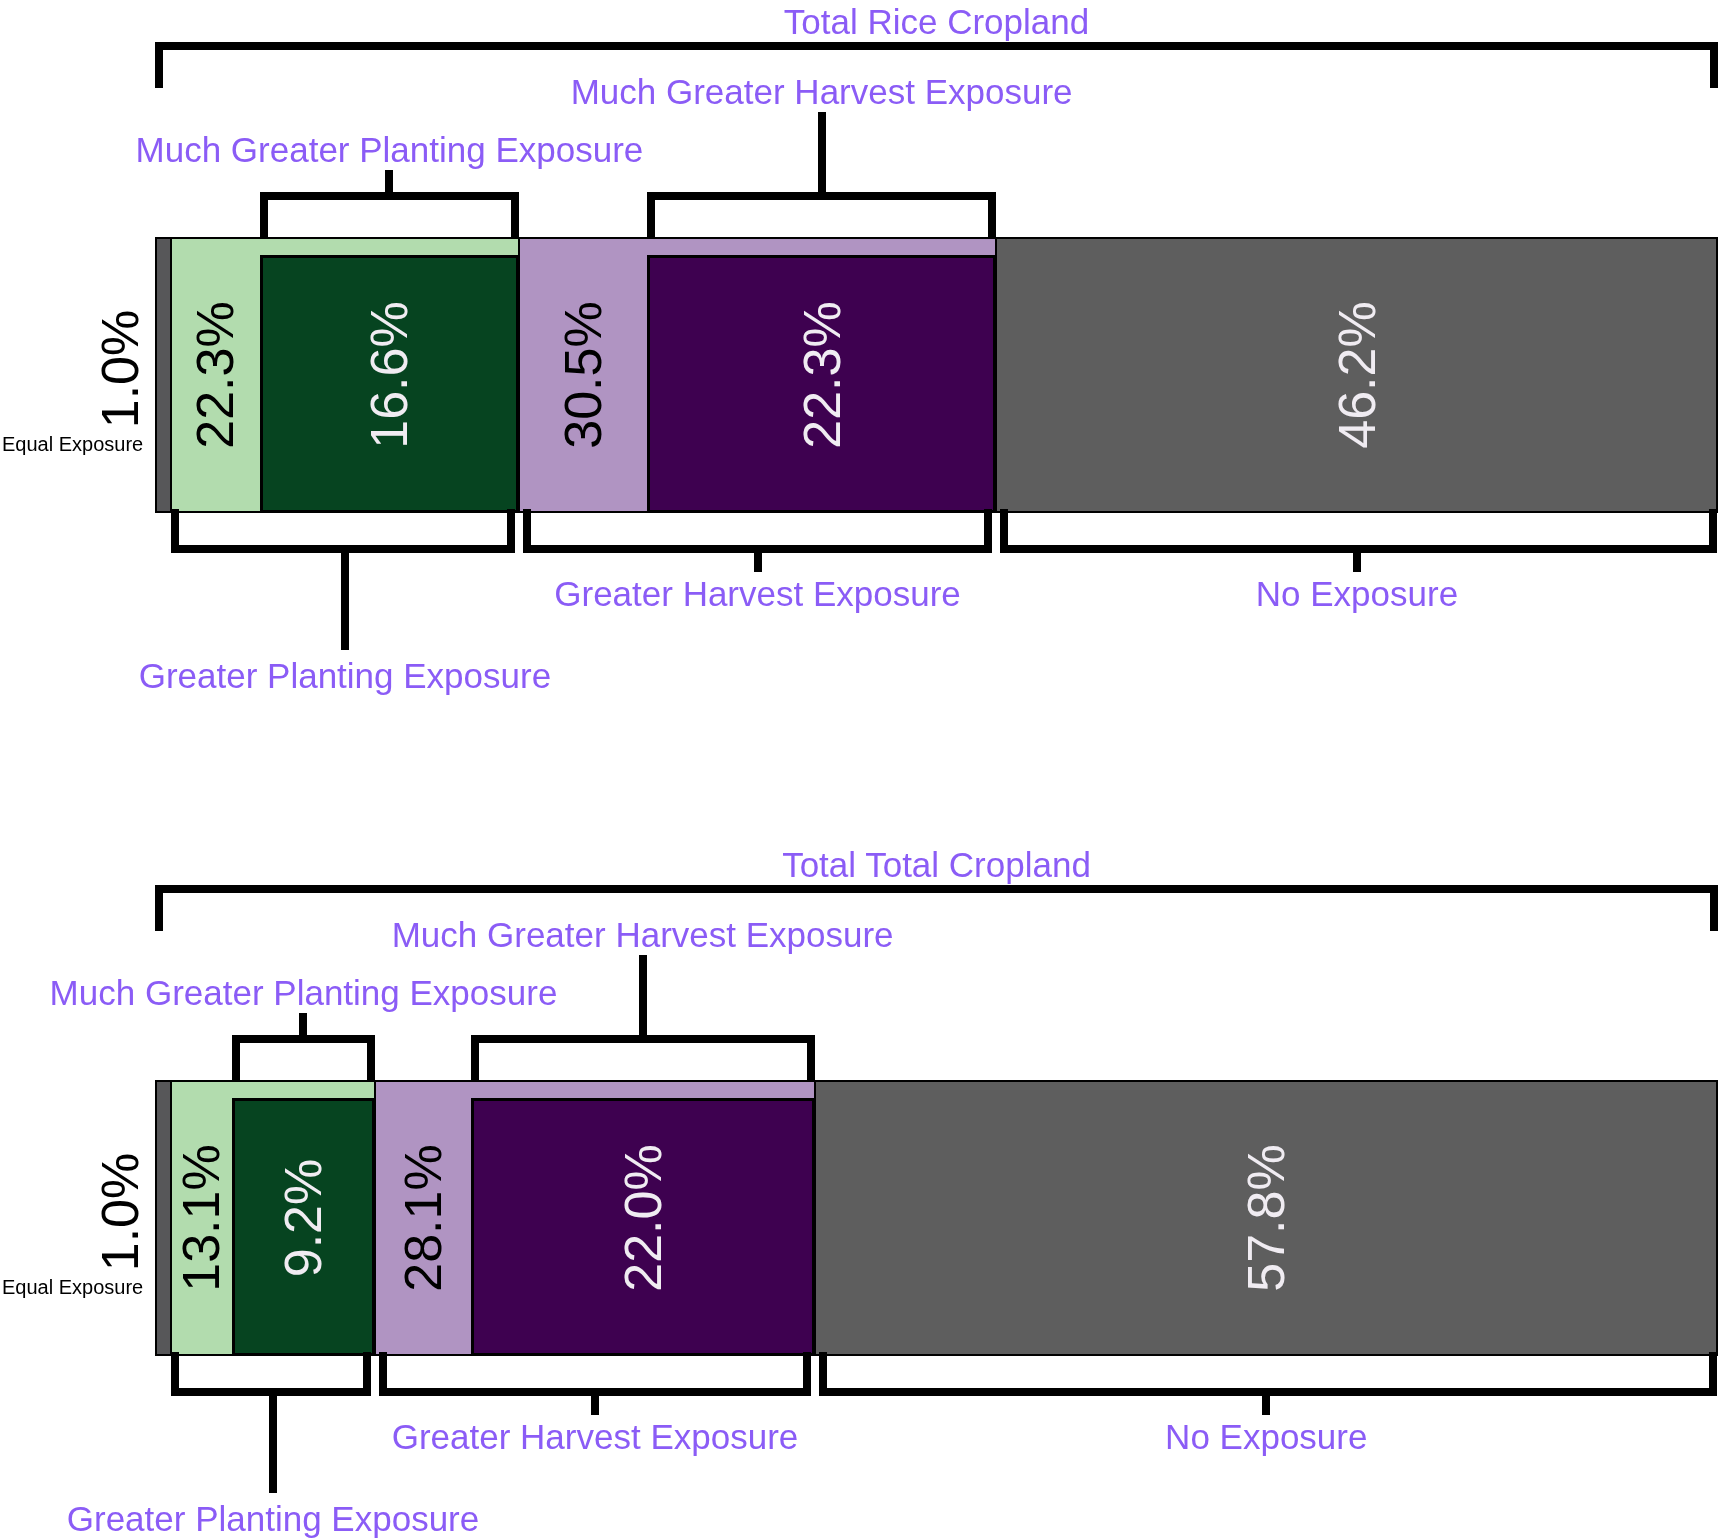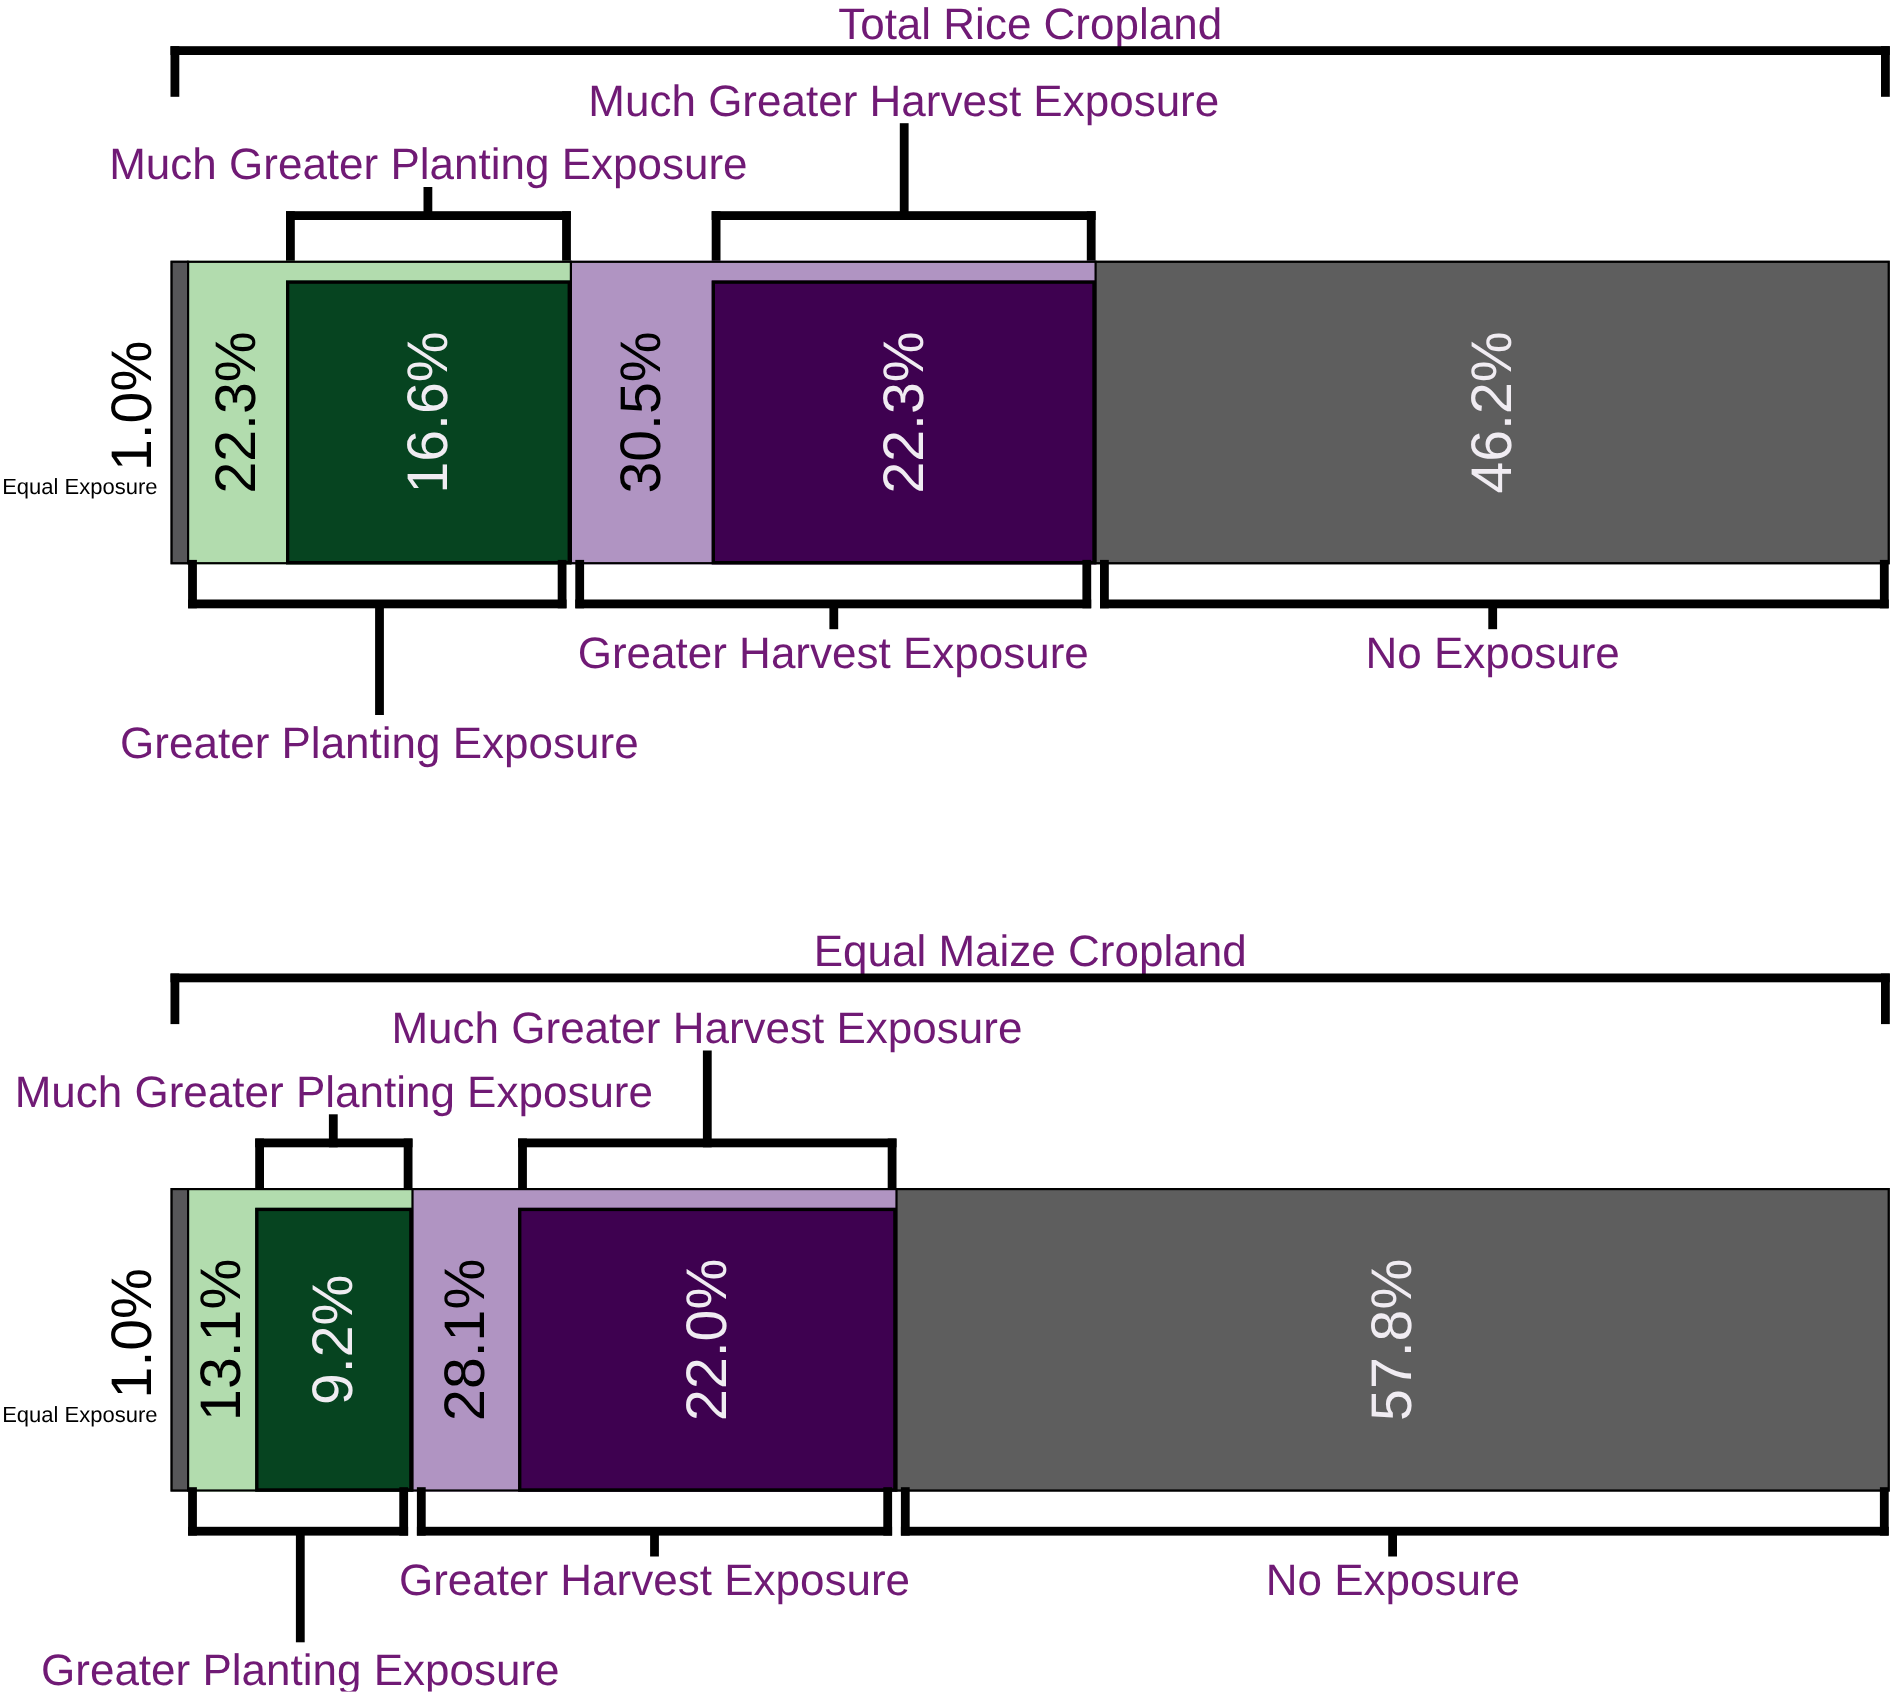--- a/index.html
+++ b/index.html
@@ -7,22 +7,22 @@
     position:relative;
     width:1723px;height:1538px;
     background:#ffffff;
     font-family:"Liberation Sans","DejaVu Sans",sans-serif;
     overflow:hidden;
   }
   .abs{position:absolute;}
   .line{position:absolute;background:#000;}
   .big-label{
     position:absolute;
-    font-size:40px;
-    color:#701a75;
+    font-size:35px;
+    color:#8b5cf6;
     white-space:nowrap;
     transform:translate(-50%,-50%);
     line-height:1.05;
     text-align:center;
   }
   .num-label{
     position:absolute;
     font-size:52px;
     white-space:nowrap;
     transform:translate(-50%,-50%) rotate(-90deg);
@@ -83,21 +83,21 @@
     <div class="abs" style="background: rgb(0, 0, 0); left: 983.894px; top: 509px; width: 8px; height: 44px;"></div>
     <div class="abs" style="background: rgb(0, 0, 0); left: 999.894px; top: 545px; width: 717.106px; height: 8px;"></div>
     <div class="abs" style="background: rgb(0, 0, 0); left: 999.894px; top: 509px; width: 8px; height: 44px;"></div>
     <div class="abs" style="background: rgb(0, 0, 0); left: 1709px; top: 509px; width: 8px; height: 44px;"></div>
     <div class="abs" style="background: rgb(0, 0, 0); left: 753.537px; top: 549px; width: 8px; height: 23px;"></div>
     <div class="big-label" style="left: 757.537px; top: 594px;">Greater Harvest Exposure</div>
     <div class="abs" style="background: rgb(0, 0, 0); left: 1352.95px; top: 549px; width: 8px; height: 23px;"></div>
     <div class="big-label" style="left: 1356.95px; top: 594px;">No Exposure</div>
     <div class="abs" style="background: rgb(0, 0, 0); left: 340.904px; top: 549px; width: 8px; height: 101px;"></div>
     <div class="big-label" style="left: 344.904px; top: 676px;">Greater Planting Exposure</div>
-    <div class="big-label" style="left: 936.5px; top: 865px;">Equal Maize Cropland</div>
+    <div class="big-label" style="left: 936.5px; top: 865px;">Total Total Cropland</div>
     <div class="abs" style="background: rgb(0, 0, 0); left: 155px; top: 885px; width: 1563px; height: 8px;"></div>
     <div class="abs" style="background: rgb(0, 0, 0); left: 155px; top: 885px; width: 8px; height: 46px;"></div>
     <div class="abs" style="background: rgb(0, 0, 0); left: 1710px; top: 885px; width: 8px; height: 46px;"></div>
     <div class="big-label" style="left: 642.656px; top: 935px;">Much Greater Harvest Exposure</div>
     <div class="abs" style="background: rgb(0, 0, 0); left: 638.656px; top: 955px; width: 8px; height: 88px;"></div>
     <div class="big-label" style="left: 303.485px; top: 993px;">Much Greater Planting Exposure</div>
     <div class="abs" style="background: rgb(0, 0, 0); left: 299.485px; top: 1013px; width: 8px; height: 30px;"></div>
     <div class="abs" style="background: rgb(0, 0, 0); left: 231.587px; top: 1035px; width: 143.796px; height: 8px;"></div>
     <div class="abs" style="background: rgb(0, 0, 0); left: 231.587px; top: 1035px; width: 8px; height: 48px;"></div>
     <div class="abs" style="background: rgb(0, 0, 0); left: 367.383px; top: 1035px; width: 8px; height: 48px;"></div>

